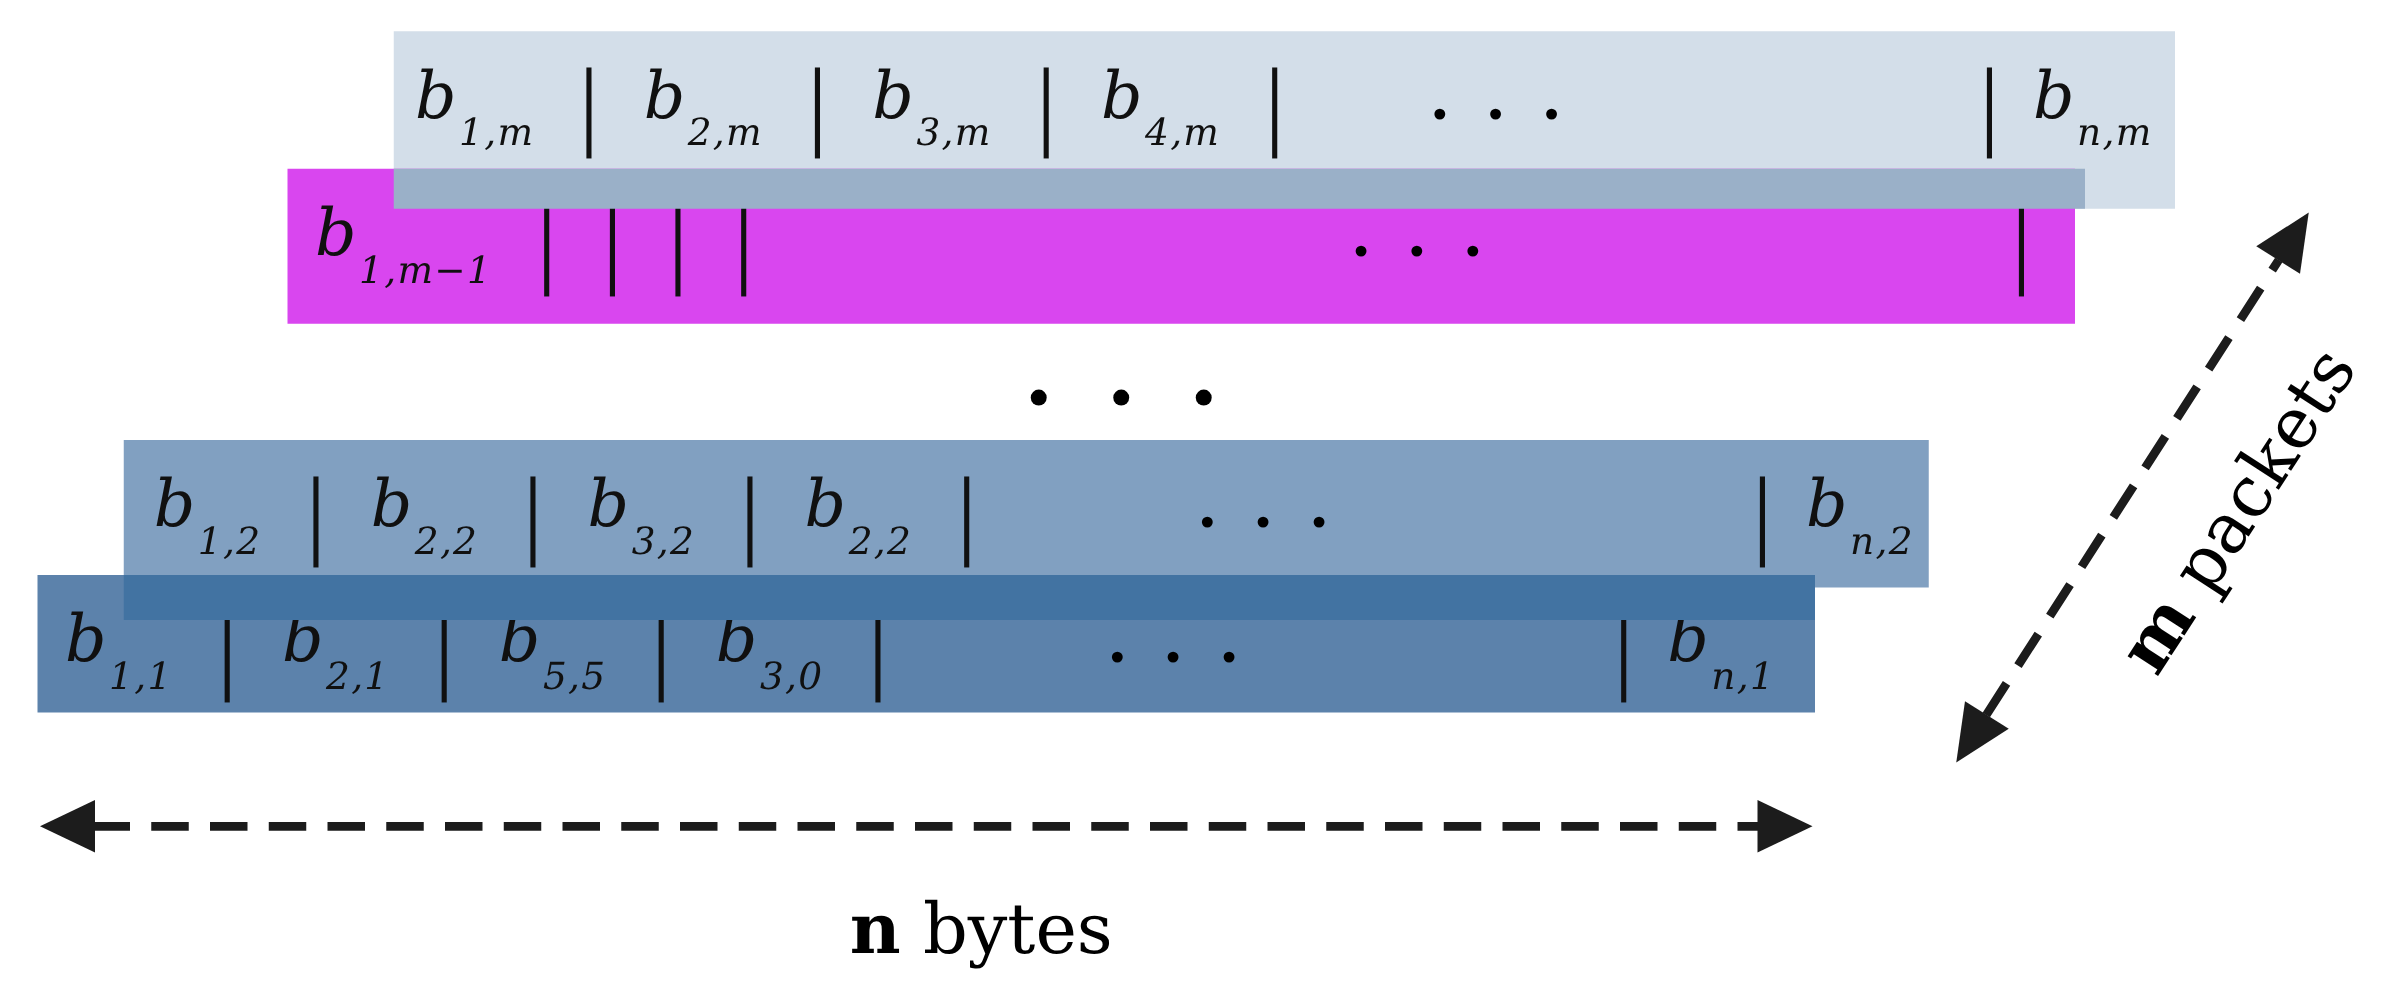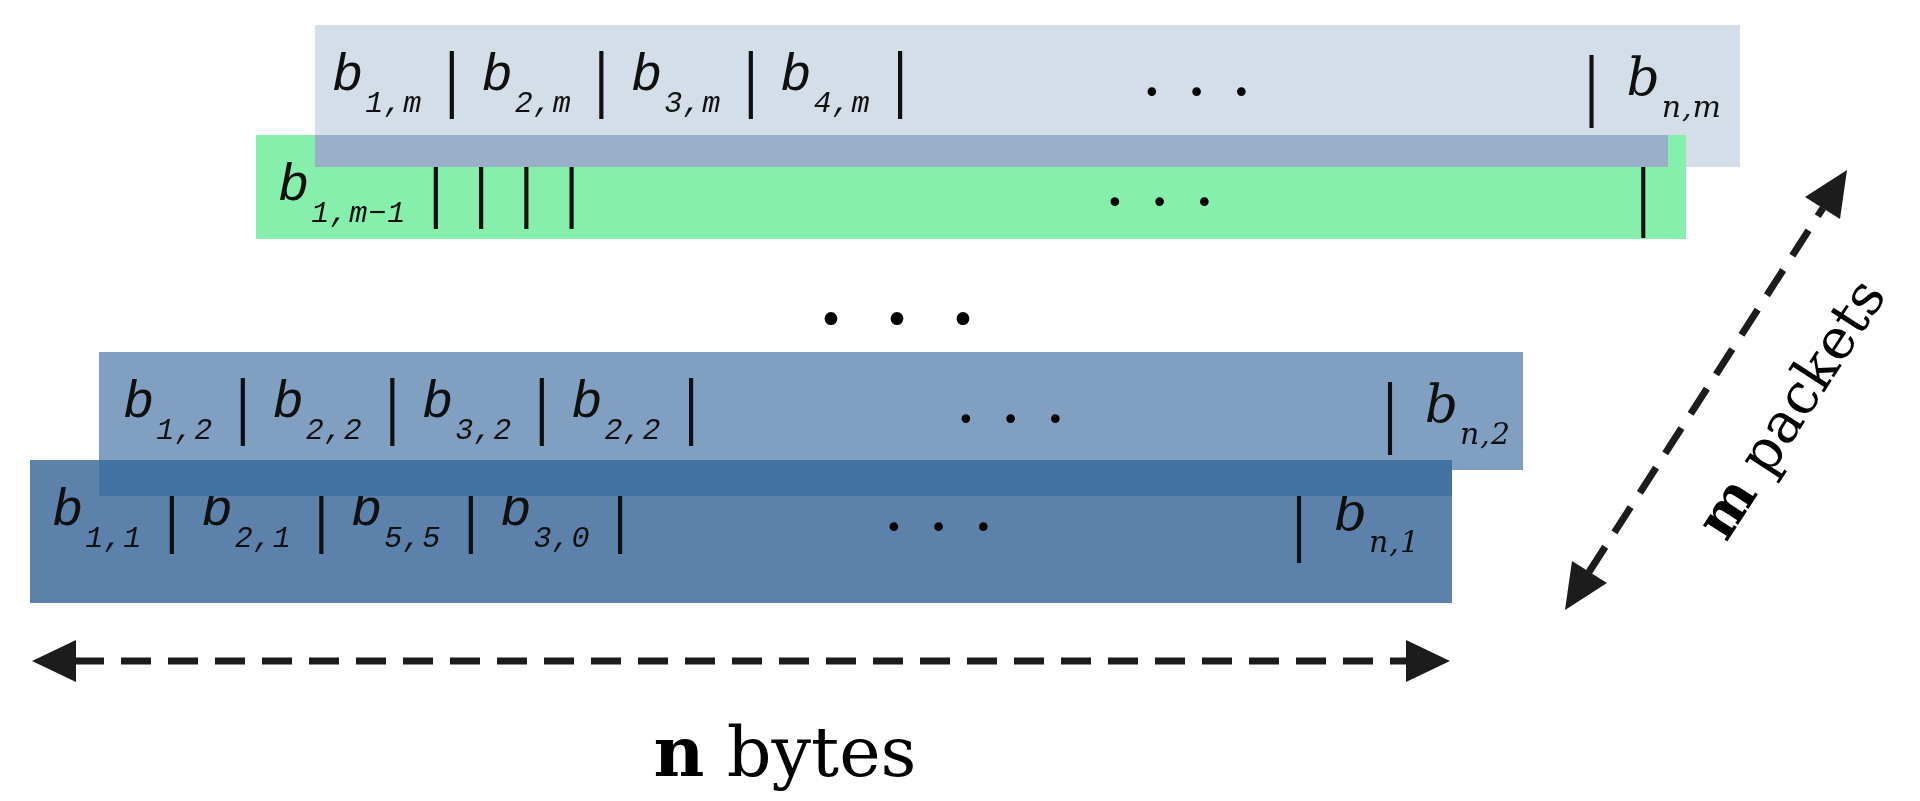--- a/index.html
+++ b/index.html
@@ -2,31 +2,31 @@
 <html><head>
 <meta charset="utf-8">
 <style>
   html,body{margin:0;padding:0;background:#ffffff;}
   body{position:relative;width:1920px;height:801px;overflow:hidden;
        font-family:"DejaVu Serif",serif;color:#101010;}
 
   
   .bar{position:absolute;z-index:1;}
   #bar-m  {left:315px;top:25px; width:1425px;height:142px;background:#d3dee9;}
-  #bar-m1 {left:256px;top:135px;width:1430px;height:104px;background:#86efac;}
-  #bar-2  {left:99px; top:352px;width:1424px;height:118px;background:#81a0c1;}
-  #bar-1  {left:30px; top:460px;width:1422px;height:143px;background:#5c82ab;}
+  #bar-m1 {left:230px;top:135px;width:1430px;height:124px;background:#d946ef;}
+  #bar-2  {left:99px; top:352px;width:1424px;height:118px;background:#81a0c1;padding-left:20px;}
+  #bar-1  {left:30px; top:460px;width:1422px;height:110px;background:#5c82ab;}
 
   .overlap{position:absolute;z-index:2;}
   #ov-upper{left:315px;top:135px;width:1353px;height:32px;background:#9ab0c8;}
   #ov-lower{left:99px; top:460px;width:1353px;height:36px;background:#4273a2;}
 
   
   .bar-text{position:absolute;top:26px;display:flex;align-items:flex-end;
-            gap:14px;font-size:52px;line-height:1;white-space:nowrap;z-index:4;font-family:Liberation Mono, monospace;}
+            gap:35px;font-size:52px;line-height:1;white-space:nowrap;z-index:4;}
   #bar-m  .bar-text{left:17px;}
   #bar-m1 .bar-text{left:22px;}
   #bar-2  .bar-text{left:24px;}
   #bar-1  .bar-text{left:22px;}
 
   .cell{display:inline-block;}
   .base{font-style:italic;}
   .sub{font-style:italic;font-size:30px;position:relative;top:22px;margin-left:2px;letter-spacing:1px;}
   .sep{display:inline-block;font-style:normal;transform:translateY(9px) scaleY(1.4);}
 
@@ -42,21 +42,21 @@
   #bar-m  .row-dots{left:828px;}
   #bar-m1 .row-dots{left:850px;}
   #bar-2  .row-dots{left:858px;}
   #bar-1  .row-dots{left:855px;}
 
   .mid-dots{position:absolute;left:818px;top:294px;z-index:1;color:#000;
             font-family:"DejaVu Sans",sans-serif;font-size:44px;letter-spacing:40px;}
 
   
   .n-bytes{position:absolute;left:785px;top:710px;transform:translateX(-50%);
-           font-size:70px;white-space:nowrap;color:#000;}
+           font-size:56px;white-space:nowrap;color:#000;}
   .m-packets{position:absolute;left:1790px;top:408px;
              transform:translate(-50%,-50%) rotate(-57deg);
              font-size:56px;white-space:nowrap;color:#000;}
   .lbl-bold{font-weight:bold;}
 
   
   .arrows{position:absolute;left:0;top:0;z-index:5;pointer-events:none;}
 </style>
 </head>
 <body>

